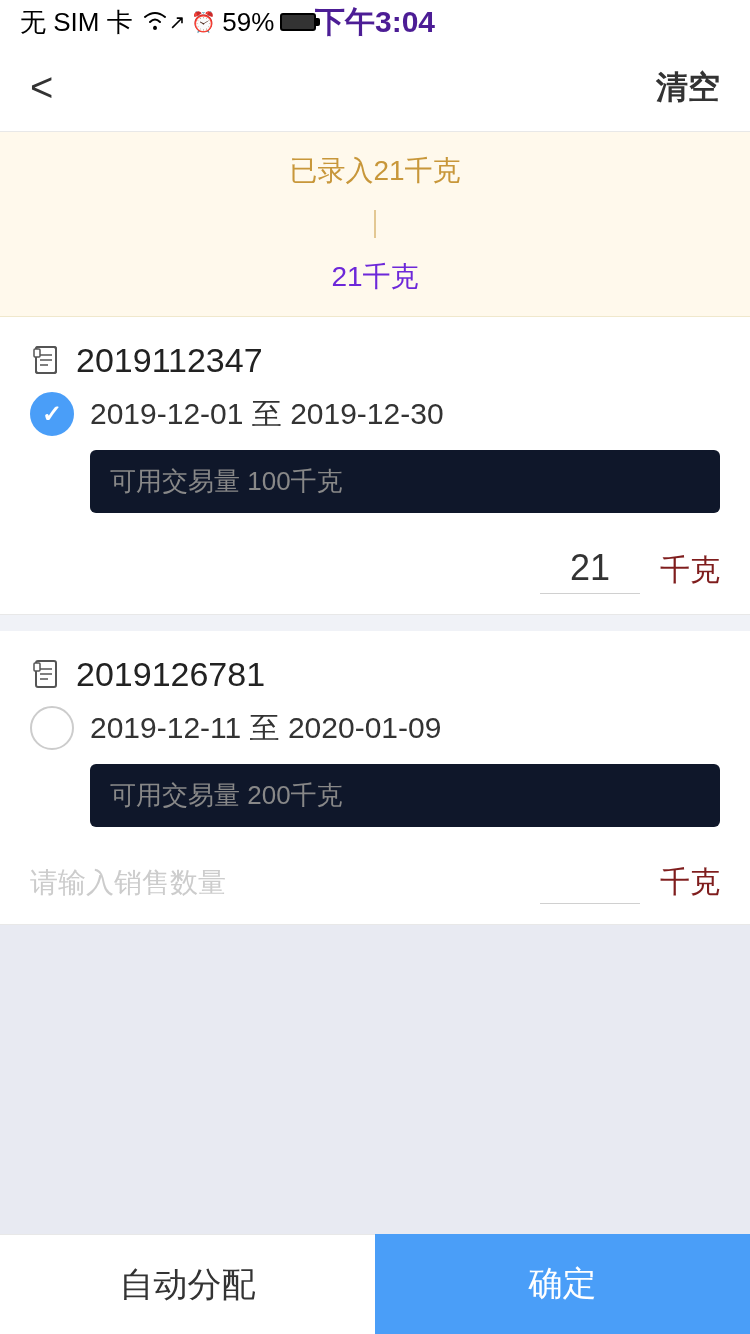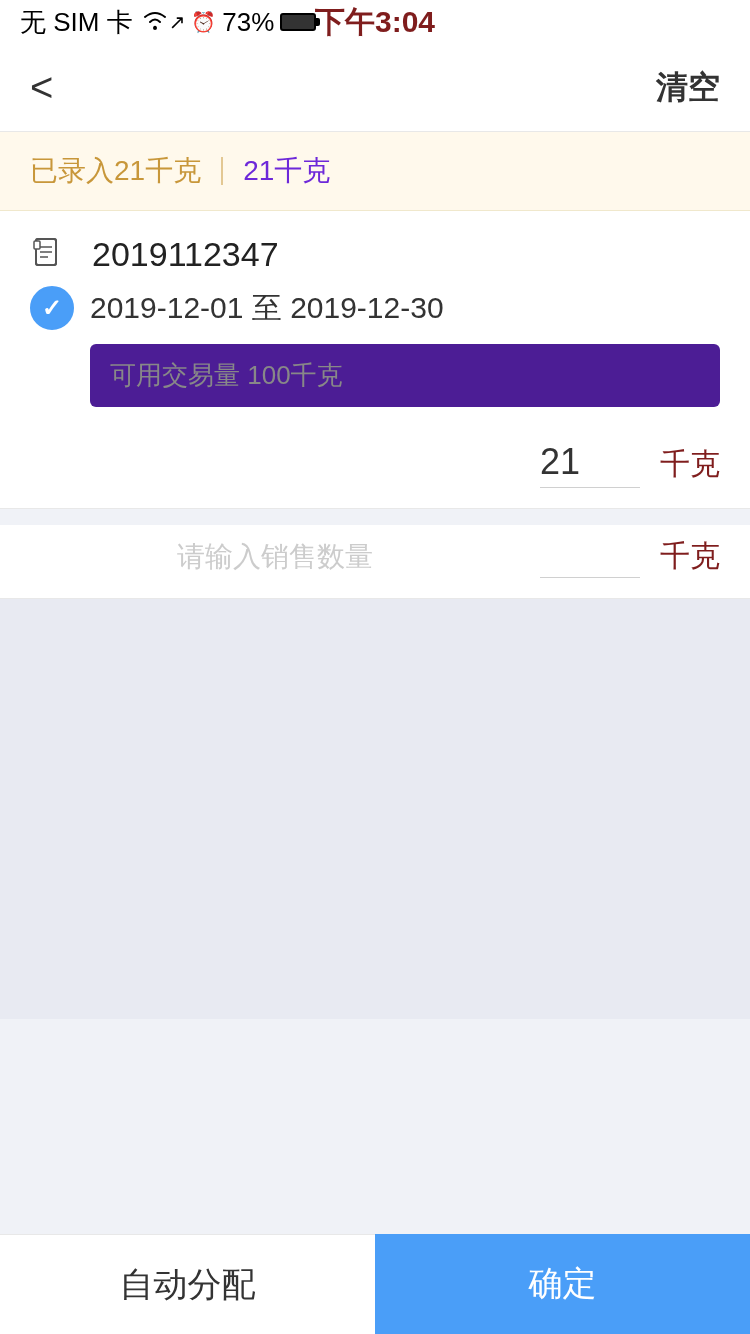--- a/index.html
+++ b/index.html
@@ -27,21 +27,21 @@
     .status-left {
       display: flex;
       align-items: center;
       gap: 8px;
       font-size: 26px;
       color: #000;
     }
     .status-center {
       font-size: 30px;
       font-weight: 600;
-      color: #7f1d1d;
+      color: #4c1d95;
       position: absolute;
       left: 50%;
       transform: translateX(-50%);
     }
     .status-right {
       display: flex;
       align-items: center;
       gap: 6px;
       font-size: 26px;
       color: #000;
@@ -95,20 +95,21 @@
     }
 
     
     .summary-bar {
       background: #fff9ec;
       padding: 20px 30px;
       display: flex;
       align-items: center;
       gap: 20px;
       border-bottom: 1px solid #f0e8cc;
+      flex-direction: column;
     }
     .summary-text {
       font-size: 28px;
       color: #c8973a;
     }
     .summary-divider {
       width: 2px;
       height: 28px;
       background: #c8973a;
       opacity: 0.5;
@@ -124,21 +125,22 @@
       margin-bottom: 0;
     }
 
     .batch-item {
       background: #fff;
       padding: 24px 30px;
     }
 
     .batch-header {
       display: flex;
-      gap: 26px;
+      align-items: center;
+      gap: 10px;
       margin-bottom: 12px;
     }
 
     .batch-doc-icon {
       width: 36px;
       height: 36px;
       display: inline-flex;
       align-items: center;
       justify-content: center;
       font-size: 28px;
@@ -182,21 +184,21 @@
       font-size: 24px;
       font-weight: bold;
     }
 
     .batch-date {
       font-size: 30px;
       color: #333;
     }
 
     .batch-available {
-      background: #4c1d95;
+      background: #0f172a;
       border-radius: 6px;
       padding: 14px 20px;
       font-size: 26px;
       color: #888;
       margin-left: 60px;
     }
 
     .batch-input-row {
       display: flex;
       align-items: center;
@@ -217,21 +219,21 @@
     }
 
     .batch-unit {
       font-size: 30px;
       color: #7f1d1d;
     }
 
     .input-placeholder {
       font-size: 28px;
       color: #ccc;
-      text-align: center;
+      text-align: left;
       flex: 1;
     }
 
     .separator {
       height: 16px;
       background: #f0f2f7;
     }
 
     
     .bottom-area {
@@ -289,21 +291,21 @@
         <path d="M9 13 Q14 8 19 13" stroke="#000" stroke-width="2" fill="none" stroke-linecap="round"></path>
         <path d="M4 8 Q14 0 24 8" stroke="#000" stroke-width="2" fill="none" stroke-linecap="round"></path>
         <circle cx="14" cy="19" r="2" fill="#000"></circle>
       </svg>
     </span>
   </div>
   <div class="status-center">下午3:04</div>
   <div class="status-right">
     <span style="font-size:20px;">↗</span>
     <span style="font-size:20px;">⏰</span>
-    <span>73%</span>
+    <span>59%</span>
     <span class="battery-icon"></span>
   </div>
 </div>
 
 <div class="nav-bar">
   <span class="nav-back">&lt;</span>
   <span class="nav-action">清空</span>
 </div>
 
 <div class="summary-bar">
@@ -327,28 +329,47 @@
       </span>
       <span class="batch-id">2019112347</span>
     </div>
     <div class="batch-date-row">
       <div class="radio-circle checked"></div>
       <span class="batch-date">2019-12-01 至 2019-12-30</span>
     </div>
     <div class="batch-available">可用交易量 100千克</div>
   </div>
   <div class="batch-input-row" style="padding: 10px 30px 20px 30px;">
-    <input class="batch-input" value="21" style="font-size: 36px; color: rgb(51, 51, 51); width: 80px; text-align: left; border-top: none; border-right: none; border-left: none; border-image: initial; outline: none; background: transparent; border-bottom: 1px solid rgb(208, 208, 208); padding-bottom: 4px;">
+    <input class="batch-input" value="21" style="font-size: 36px; color: rgb(51, 51, 51); width: 80px; text-align: center; border-top: none; border-right: none; border-left: none; border-image: initial; outline: none; background: transparent; border-bottom: 1px solid rgb(208, 208, 208); padding-bottom: 4px;">
     <span class="batch-unit">千克</span>
   </div>
 </div>
 
 <div class="separator"></div>
 
 <div class="batch-container">
+  <div class="batch-item">
+    <div class="batch-header">
+      <span class="batch-doc-icon">
+        <svg width="32" height="32" viewBox="0 0 32 32">
+          <rect x="4" y="2" width="20" height="26" rx="2" fill="none" stroke="#555" stroke-width="2"></rect>
+          <line x1="8" y1="10" x2="20" y2="10" stroke="#555" stroke-width="1.5"></line>
+          <line x1="8" y1="15" x2="20" y2="15" stroke="#555" stroke-width="1.5"></line>
+          <line x1="8" y1="20" x2="16" y2="20" stroke="#555" stroke-width="1.5"></line>
+          <rect x="2" y="4" width="6" height="8" rx="1" fill="#fff" stroke="#555" stroke-width="1.5"></rect>
+        </svg>
+      </span>
+      <span class="batch-id">2019126781</span>
+    </div>
+    <div class="batch-date-row">
+      <div class="radio-circle"></div>
+      <span class="batch-date">2019-12-11 至 2020-01-09</span>
+    </div>
+    <div class="batch-available">可用交易量 200千克</div>
+  </div>
   <div class="batch-input-row" style="padding: 10px 30px 20px 30px;">
     <span class="input-placeholder">请输入销售数量</span>
     <input class="batch-input" placeholder="" style="font-size: 36px; color: rgb(204, 204, 204); width: 0px; border-top: none; border-right: none; border-left: none; border-image: initial; outline: none; background: transparent; border-bottom: 1px solid rgb(208, 208, 208);">
     <span class="batch-unit">千克</span>
   </div>
 </div>
 
 <div class="bottom-area" style="min-height:420px;"></div>
 
 <div class="footer">

